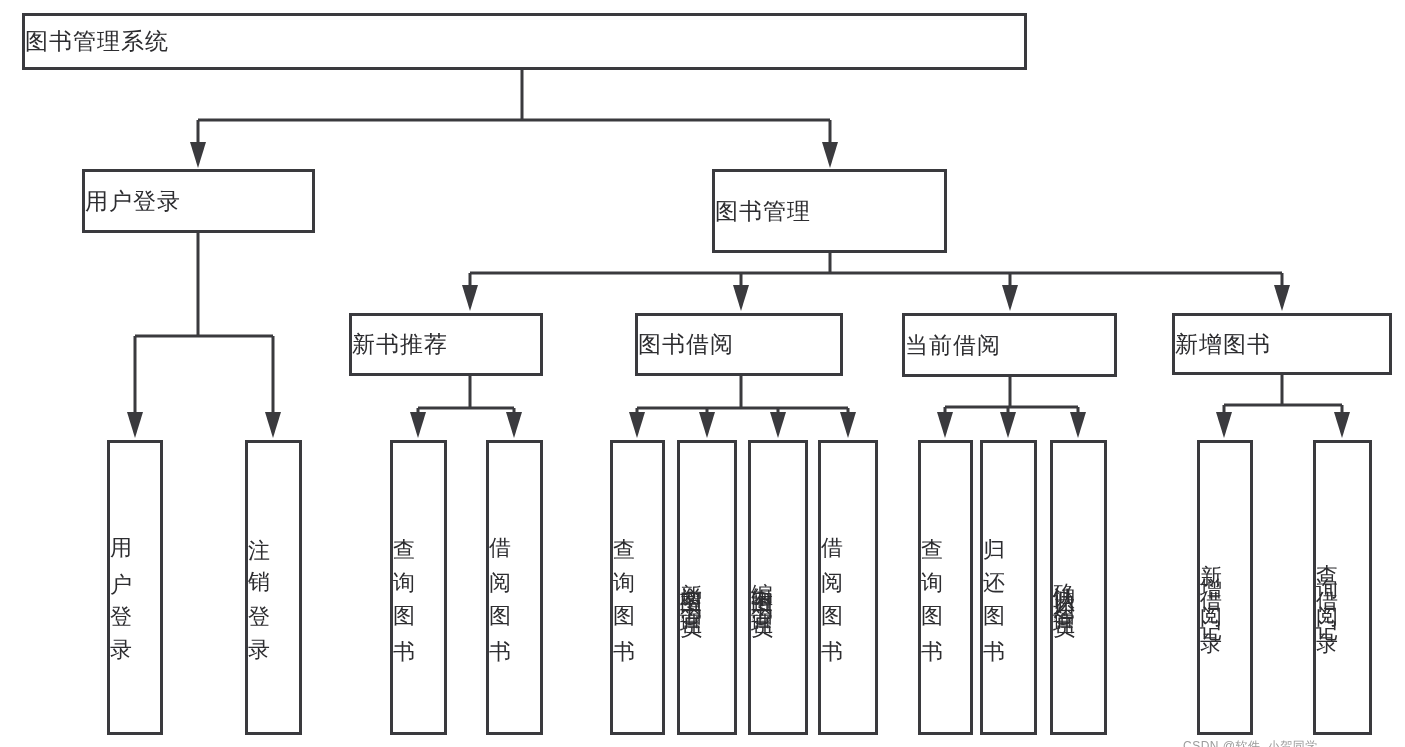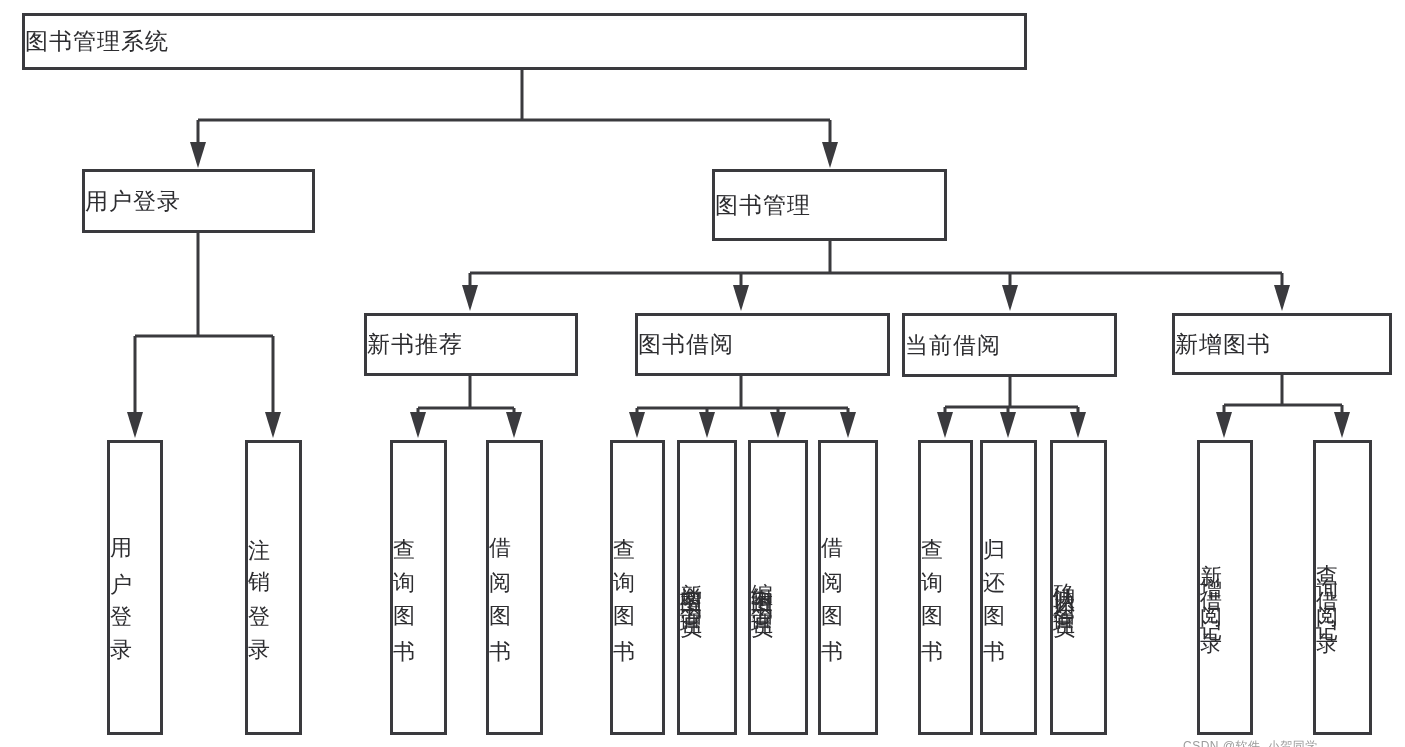--- a/index.html
+++ b/index.html
@@ -99,28 +99,28 @@
     </g>
   </svg>
 
   <div class="node hnode" style="left:22px;top:13px;width:1005px;height:57px">
     <span>图书管理系统</span>
   </div>
 
   <div class="node hnode" style="left:82px;top:169px;width:233px;height:64px">
     <span>用户登录</span>
   </div>
-  <div class="node hnode" style="left:712px;top:169px;width:235px;height:72px">
+  <div class="node hnode" style="left:712px;top:169px;width:235px;height:84px">
     <span>图书管理</span>
   </div>
 
-  <div class="node hnode" style="left:364px;top:313px;width:214px;height:63px">
+  <div class="node hnode" style="left:349px;top:313px;width:194px;height:63px">
     <span>新书推荐</span>
   </div>
-  <div class="node hnode" style="left:635px;top:313px;width:255px;height:63px">
+  <div class="node hnode" style="left:635px;top:313px;width:208px;height:63px">
     <span>图书借阅</span>
   </div>
   <div class="node hnode" style="left:902px;top:313px;width:215px;height:64px">
     <span>当前借阅</span>
   </div>
   <div class="node hnode" style="left:1172px;top:313px;width:220px;height:62px">
     <span>新增图书</span>
   </div>
 
   <div class="node leaf" style="left:107px;top:440px;width:56px;height:295px">

